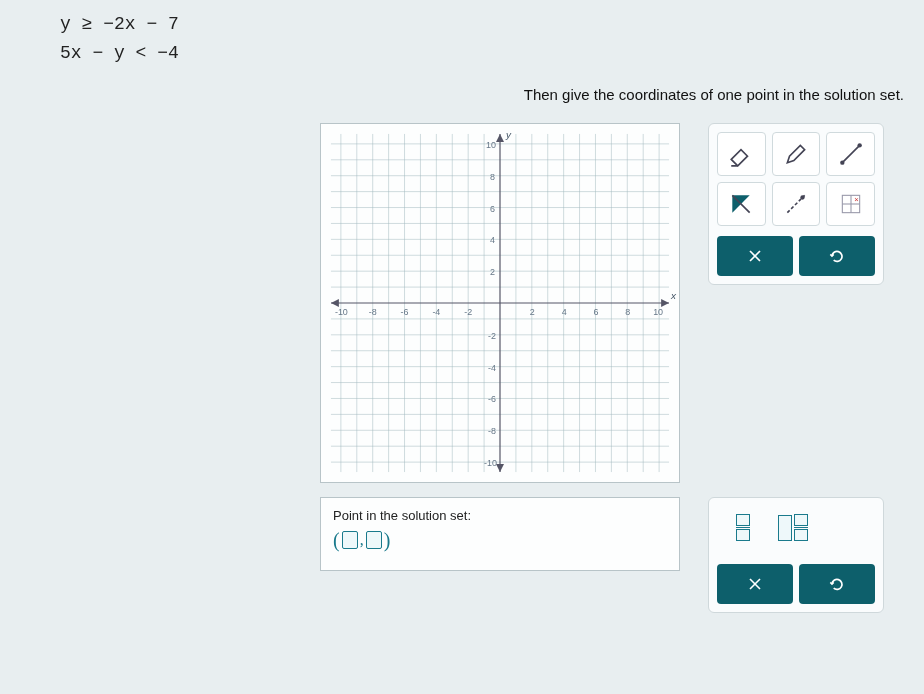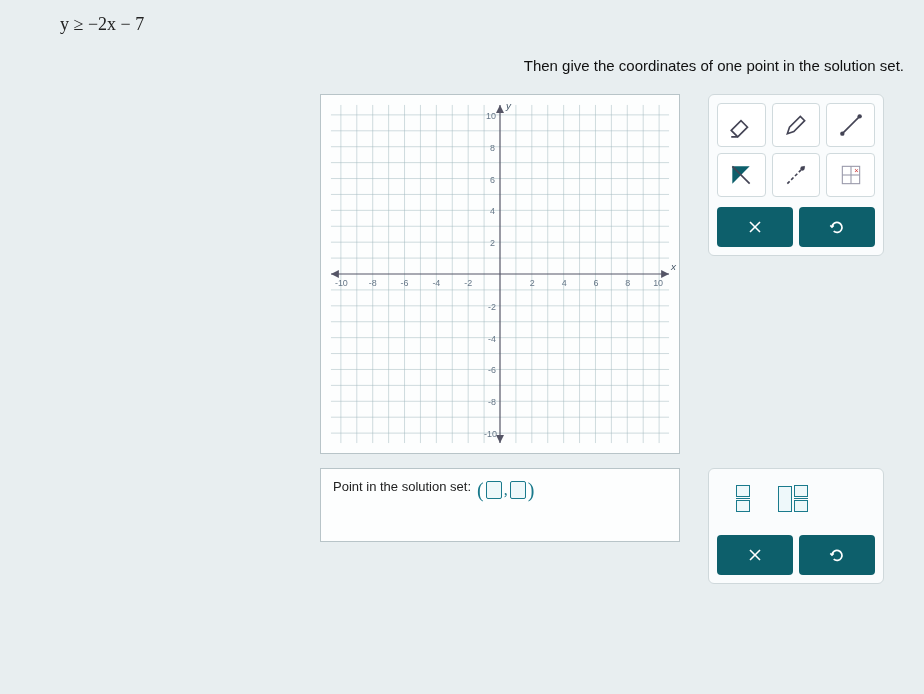--- a/index.html
+++ b/index.html
@@ -10,21 +10,21 @@
     background: #e8eef0;
     width: 924px;
     height: 694px;
     overflow: hidden;
     position: relative;
   }
   .content {
     padding: 10px 20px 0 30px;
   }
   .equations {
-    font-family: Liberation Serif, serif;
+    font-family: Liberation Mono, monospace;
     font-size: 18px;
     color: #222;
     margin-left: 30px;
     line-height: 1.6;
   }
   .instruction {
     font-size: 15px;
     color: #111;
     margin-top: 18px;
     margin-bottom: 20px;
@@ -100,20 +100,21 @@
     width:360px;
     min-height:74px;
     background:#fdfefe;
     border:1px solid #b8c4c8;
     padding:10px 12px;
     font-size:13px;
     color:#222;
     display:flex;
     align-items:flex-start;
     gap:6px;
+    flex-direction:column;
   }
   .answer-box .paren { font-size:20px; color:#1a7a8c; font-family:'Times New Roman',serif;}
   .answer-slot {
     display:inline-block;
     width:16px; height:18px;
     border:1px solid #1a7a8c;
     border-radius:2px;
     background:#eef8fa;
     vertical-align:middle;
   }
@@ -150,20 +151,21 @@
   .mixed .whole {
     width:14px; height:26px; border:1px solid #1a7a8c; background:#eef8fa;
   }
 </style>
 </head>
 <body>
 
 <div class="content">
   <div class="equations">
     <div>y ≥ −2x − 7</div>
+    <div>5x − y &lt; −4</div>
   </div>
   <div class="instruction">Then give the coordinates of one point in the solution set.</div>
 
   <div class="work-row">
 
     <div class="graph-box">
       <svg class="graph-svg" viewBox="0 0 360 360">
 
         <g>
 

